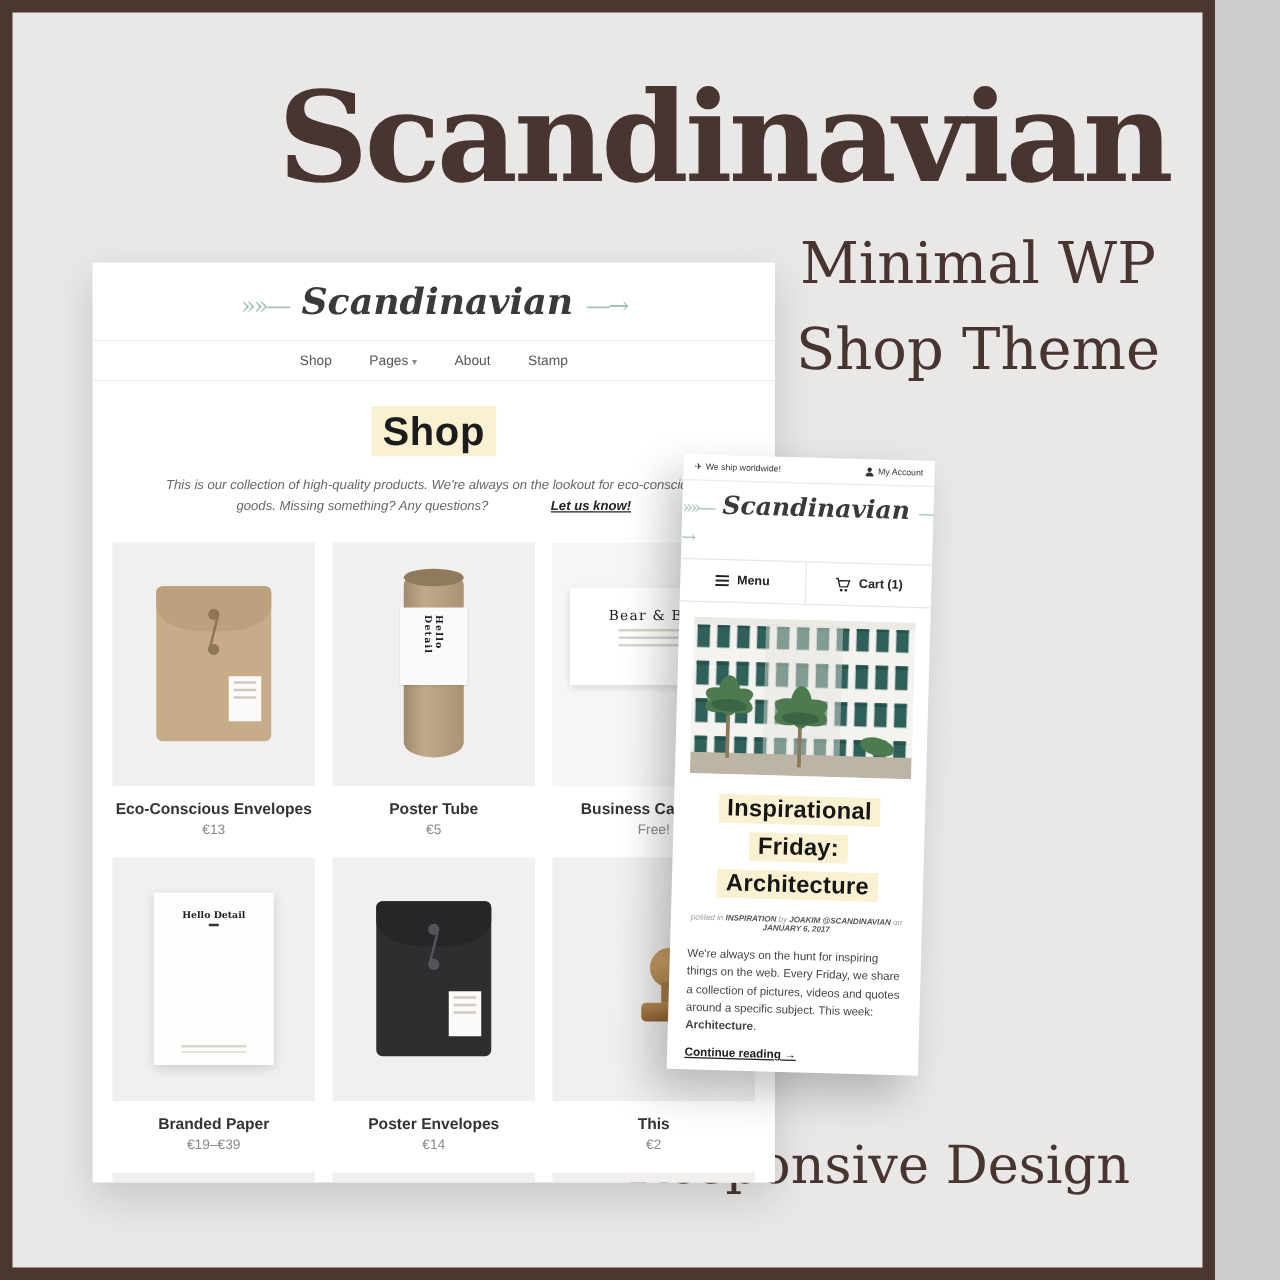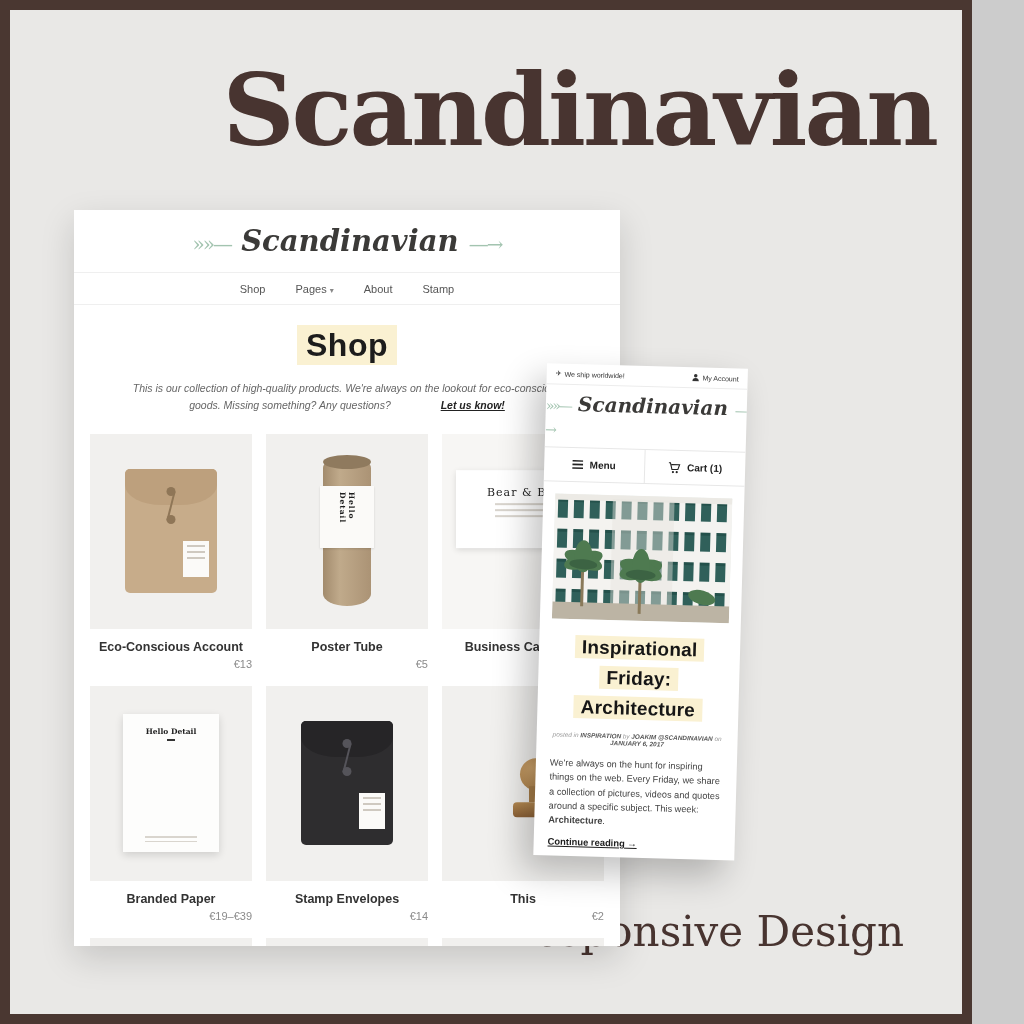--- a/index.html
+++ b/index.html
@@ -35,21 +35,21 @@
   .d-nav .item{cursor:pointer;}
   .d-nav .caret{font-size:8px;color:#888;margin-left:3px;}
   .d-heading{text-align:center;margin-top:22px;}
   .d-heading .hl{font-size:32px;font-weight:700;color:#1c1c1c;letter-spacing:.5px;}
   .d-intro{margin:16px auto 0;width:436px;text-align:center;font-size:10.5px;font-style:italic;
     color:#666;line-height:1.6;}
   .d-intro .lnk{font-weight:700;color:#222;text-decoration:underline;margin-left:47px;}
   .d-grid{display:grid;grid-template-columns:repeat(3,1fr);gap:16px 14px;padding:20px 16px 0;}
   .prod .img{height:195px;background:#f1f0ee;position:relative;overflow:hidden;}
   .prod .nm{text-align:center;font-weight:700;font-size:12.5px;color:#333;margin-top:11px;}
-  .prod .pr{text-align:right;font-size:11px;color:#8a8a8a;margin-top:4px;}
+  .prod .pr{text-align:center;font-size:11px;color:#8a8a8a;margin-top:4px;}
 
   
   .env{position:absolute;left:50%;top:50%;width:92px;height:124px;transform:translate(-50%,-50%);
     background:#c7ac8a;border-radius:5px;}
   .env .flap{position:absolute;left:0;right:0;top:0;height:36px;background:#bda07d;
     border-radius:5px 5px 40% 40%/5px 5px 20px 20px;}
   .env .b1,.env .b2{position:absolute;left:50%;width:9px;height:9px;border-radius:50%;
     background:#8f7657;transform:translateX(-50%);}
   .env .b1{top:18px}.env .b2{top:46px}
   .env .str{position:absolute;left:50%;top:22px;width:2px;height:30px;background:#8f7657;
@@ -118,20 +118,24 @@
     text-decoration:underline;cursor:pointer;}
 
   .icon{display:inline-flex;align-items:center;}
 </style>
 </head>
 <body>
 
 <div class="stage">
 
   <div class="promo-title">Scandinavian</div>
+  <div class="promo-sub">
+    <div>Minimal WP</div>
+    <div>Shop Theme</div>
+  </div>
   <div class="promo-footer">Responsive Design</div>
 
   <div class="desktop">
     <div class="d-header">
       <div class="logo">
         <span class="arr">»»—</span>
         <span>Scandinavian</span>
         <span class="arr">—→</span>
       </div>
     </div>
@@ -159,21 +163,21 @@
               <div class="str"></div>
               <div class="b1"></div>
               <div class="b2"></div>
             <div class="lbl">
                 <i></i>
                 <i></i>
                 <i></i>
               </div>
           </div>
         </div>
-        <div class="nm">Eco-Conscious Account</div>
+        <div class="nm">Eco-Conscious Envelopes</div>
         <div class="pr">€13</div>
       </div>
 
       <div class="prod">
         <div class="img">
           <div class="tube">
             <div class="cap"></div>
             <div class="band">
                 <span class="vtxt">Hello Detail</span>
               </div>
@@ -218,21 +222,21 @@
               <div class="str"></div>
               <div class="b1"></div>
               <div class="b2"></div>
             <div class="lbl">
                 <i></i>
                 <i></i>
                 <i></i>
               </div>
           </div>
         </div>
-        <div class="nm">Stamp Envelopes</div>
+        <div class="nm">Poster Envelopes</div>
         <div class="pr">€14</div>
       </div>
 
       <div class="prod">
         <div class="img">
           <div class="stampart">
             <div class="knob"></div>
               <div class="neck"></div>
               <div class="base"></div>
           </div>

